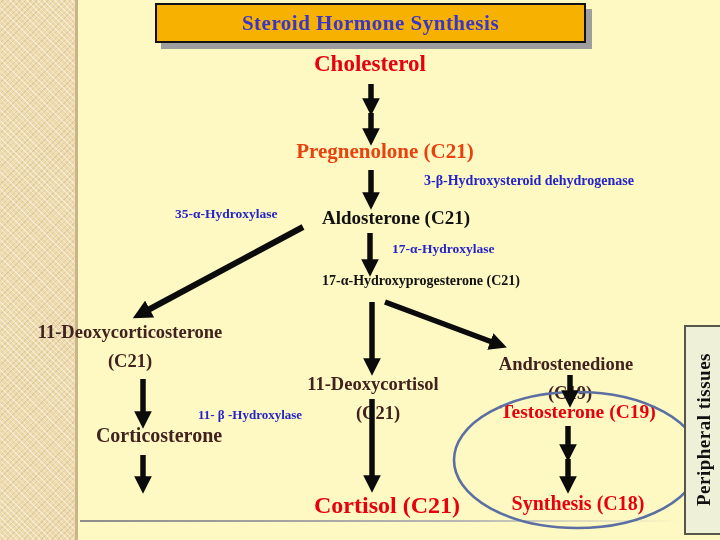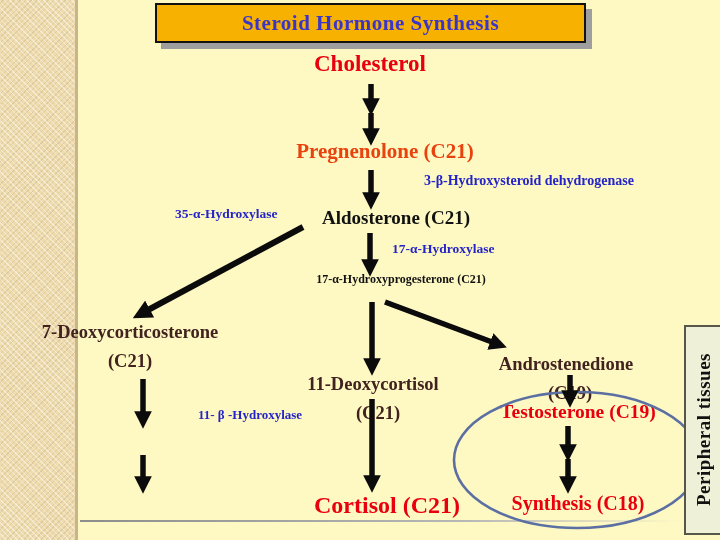--- a/index.html
+++ b/index.html
@@ -56,28 +56,29 @@
   <div class="left-strip"></div>
   <div class="bottom-line"></div>
 
   <div class="title-box">
     <span>Steroid Hormone Synthesis</span>
   </div>
 
   <div class="node ctr red" style="left:370px;top:51px;font-size:23px;">Cholesterol</div>
   <div class="node ctr orange" style="left:385px;top:139px;font-size:21px;">Pregnenolone (C21)</div>
   <div class="node ctr black" style="left:396px;top:207px;font-size:19px;">Aldosterone (C21)</div>
-  <div class="node ctr black" style="left:401px;top:273px;font-size:12px;">17-α-Hydroxyprogesterone (C21)</div>
-  <div class="node ctr brown" style="left:130px;top:322px;font-size:18.5px;">7-Deoxycorticosterone</div>
+  <div class="node ctr black" style="left:421px;top:273px;font-size:14px;">17-α-Hydroxyprogesterone (C21)</div>
+  <div class="node ctr brown" style="left:130px;top:322px;font-size:18.5px;">11-Deoxycorticosterone</div>
   <div class="node ctr brown" style="left:130px;top:351px;font-size:18.5px;">(C21)</div>
   <div class="node ctr brown" style="left:373px;top:374px;font-size:18.5px;">11-Deoxycortisol</div>
   <div class="node ctr brown" style="left:378px;top:403px;font-size:18.5px;">(C21)</div>
   <div class="node ctr brown" style="left:566px;top:354px;font-size:18.5px;">Androstenedione</div>
   <div class="node ctr brown" style="left:570px;top:383px;font-size:18.5px;">(C19)</div>
   <div class="node ctr red" style="left:578px;top:401px;font-size:19.5px;">Testosterone (C19)</div>
+  <div class="node ctr brown" style="left:159px;top:424px;font-size:20px;">Corticosterone</div>
   <div class="node ctr red" style="left:387px;top:492px;font-size:24px;">Cortisol (C21)</div>
   <div class="node ctr red" style="left:578px;top:492px;font-size:20px;">Synthesis (C18)</div>
 
   <div class="enzyme blue" style="left:396px;top:173px;font-size:14px;margin-left:28px;">3-β-Hydroxysteroid dehydrogenase</div>
   <div class="enzyme blue" style="left:175px;top:206px;font-size:13.5px;">35-α-Hydroxylase</div>
   <div class="enzyme blue" style="left:392px;top:241px;font-size:13.5px;">17-α-Hydroxylase</div>
   <div class="enzyme blue" style="left:198px;top:408px;font-size:13px;">11- β -Hydroxylase</div>
 
   <svg class="overlay" viewBox="0 0 720 540">
     <defs>

